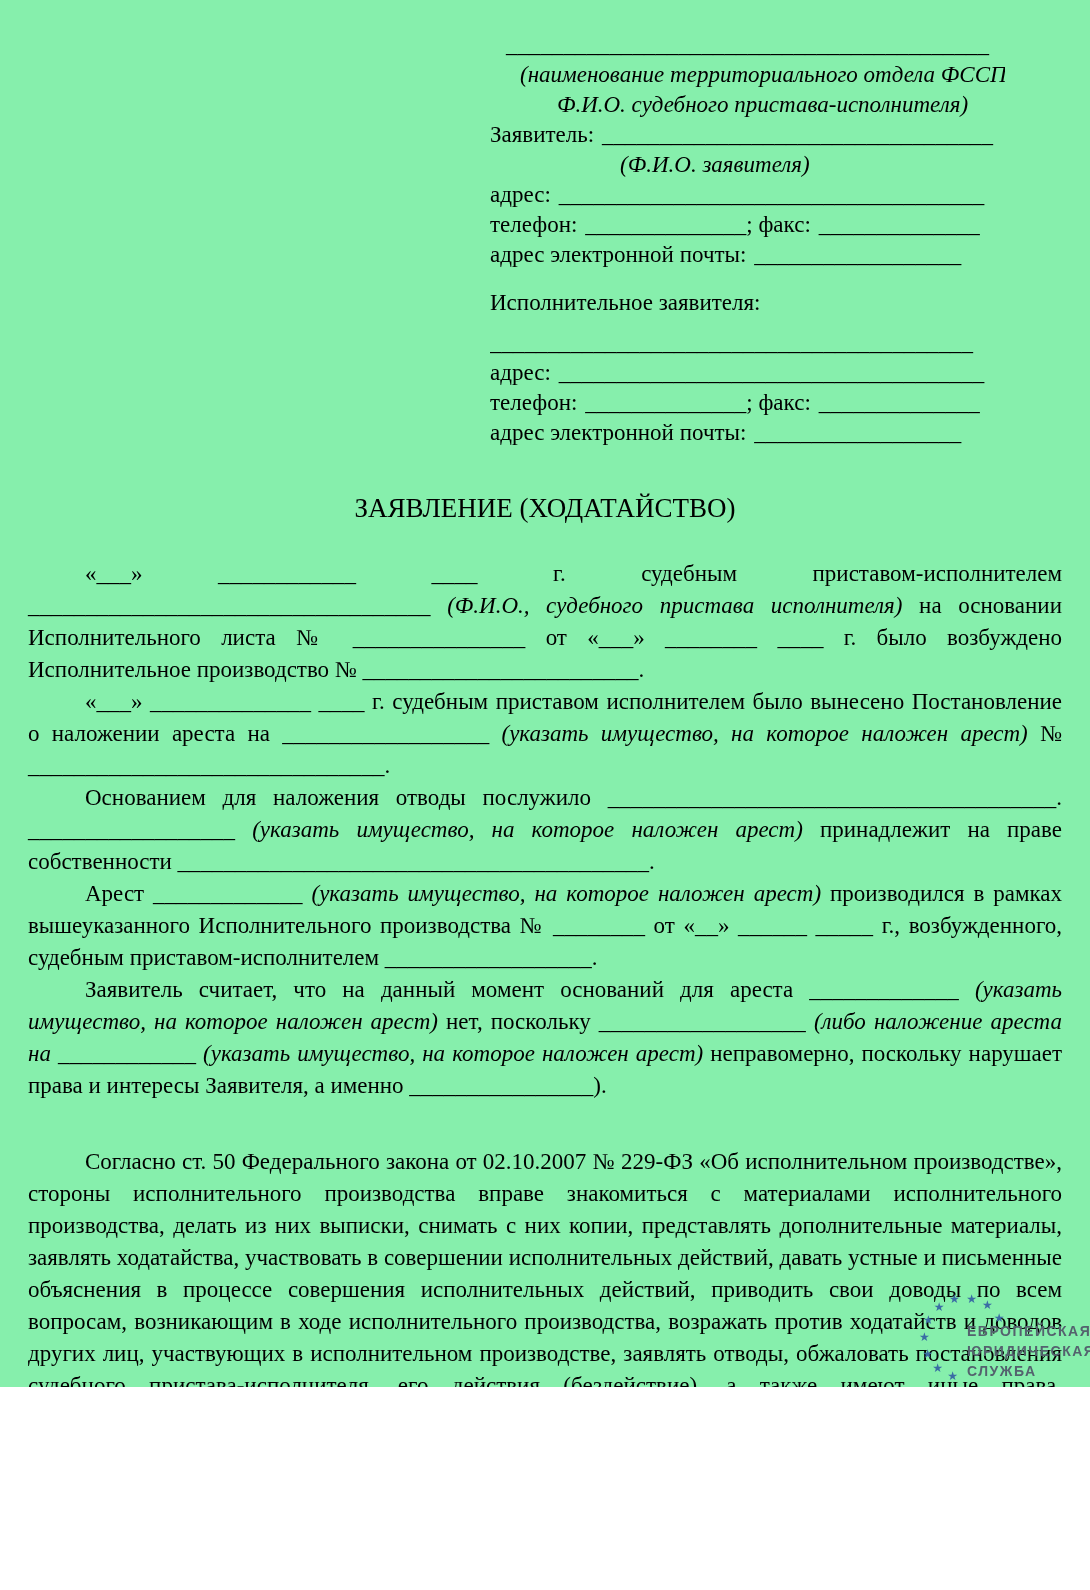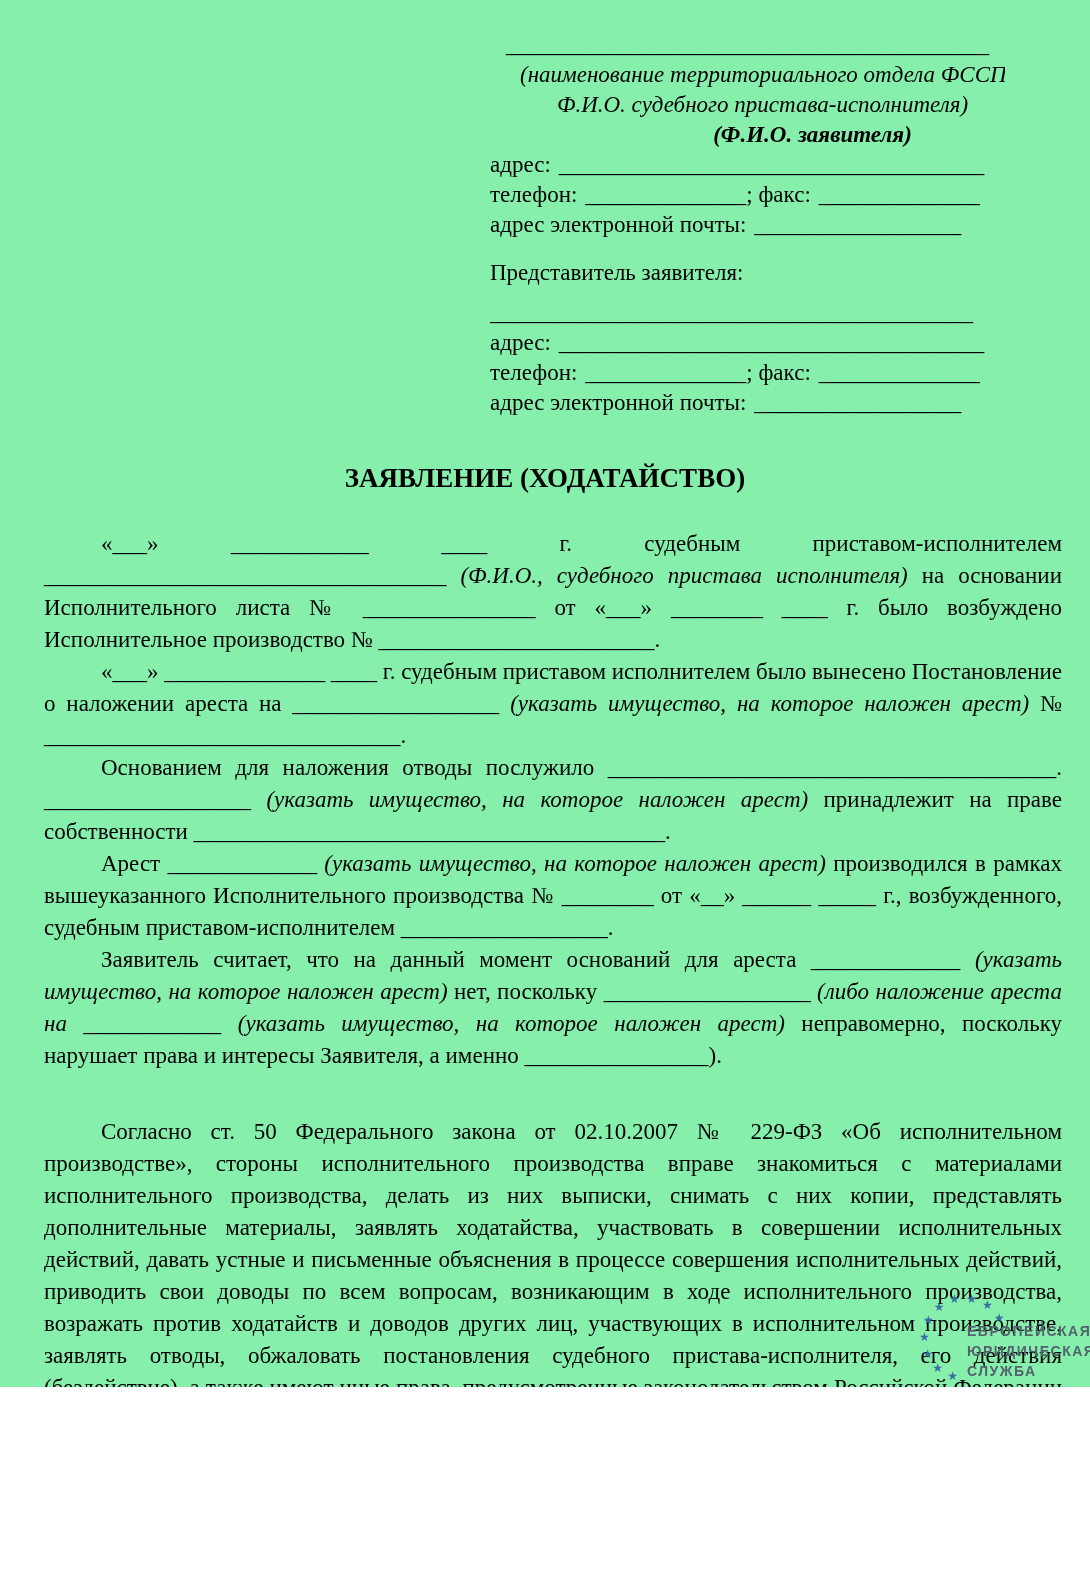--- a/index.html
+++ b/index.html
@@ -19,32 +19,32 @@
   
   .header-block {
     margin: 30px 85px 0 490px;
     font-size: 23px;
     line-height: 30px;
   }
   .h-line { white-space: nowrap; overflow: hidden; }
   .center { text-align: center; }
   .italic { font-style: italic; margin-left: 30px; }
   .lbl { margin-right: 8px; }
-  .fio-caption { text-align: center; padding-left: 100px; font-weight: bold; }
+  .fio-caption { padding-left: 100px; }
   .gap-18 { height: 18px; }
   .gap-10 { height: 10px; }
 
   
-  .title-block { margin-top: 44px; text-align: center; font-weight: bold; }
+  .title-block { margin-top: 44px; text-align: center; font-weight: normal; }
   .title-line1 { font-size: 27px; line-height: 32px; }
   .title-line2 { font-size: 24px; line-height: 32px; margin-top: 2px; }
 
   
   .body-block {
-    margin: 34px 28px 0 44px;
+    margin: 34px 28px 0 28px;
     font-size: 23px;
     line-height: 32px;
     text-align: justify;
   }
   .para { margin: 0; text-indent: 57px; }
   .para .it { font-style: italic; }
   .para.spaced { margin-top: 44px; }
 
   
   .logo {
@@ -66,33 +66,36 @@
 </head>
 <body>
 
 <div class="page">
 
   <div class="header-block">
     <div class="h-line center">__________________________________________</div>
     <div class="h-line italic">(наименование территориального отдела ФССП</div>
     <div class="h-line italic center">Ф.И.О. судебного пристава-исполнителя)</div>
 
+    <div class="h-line">
+      <span class="lbl">Заявитель:</span><span>__________________________________</span>
+    </div>
     <div class="h-line italic fio-caption">(Ф.И.О. заявителя)</div>
     <div class="h-line">
       <span class="lbl">адрес:</span><span>_____________________________________</span>
     </div>
     <div class="h-line">
       <span class="lbl">телефон:</span><span>______________</span><span class="lbl">; факс:</span><span>______________</span>
     </div>
     <div class="h-line">
       <span class="lbl">адрес электронной почты:</span><span>__________________</span>
     </div>
 
     <div class="gap-18"></div>
-    <div class="h-line">Представитель заявителя:</div>
+    <div class="h-line">Исполнительное заявителя:</div>
     <div class="gap-10"></div>
     <div class="h-line">__________________________________________</div>
     <div class="h-line">
       <span class="lbl">адрес:</span><span>_____________________________________</span>
     </div>
     <div class="h-line">
       <span class="lbl">телефон:</span><span>______________</span><span class="lbl">; факс:</span><span>______________</span>
     </div>
     <div class="h-line">
       <span class="lbl">адрес электронной почты:</span><span>__________________</span>

